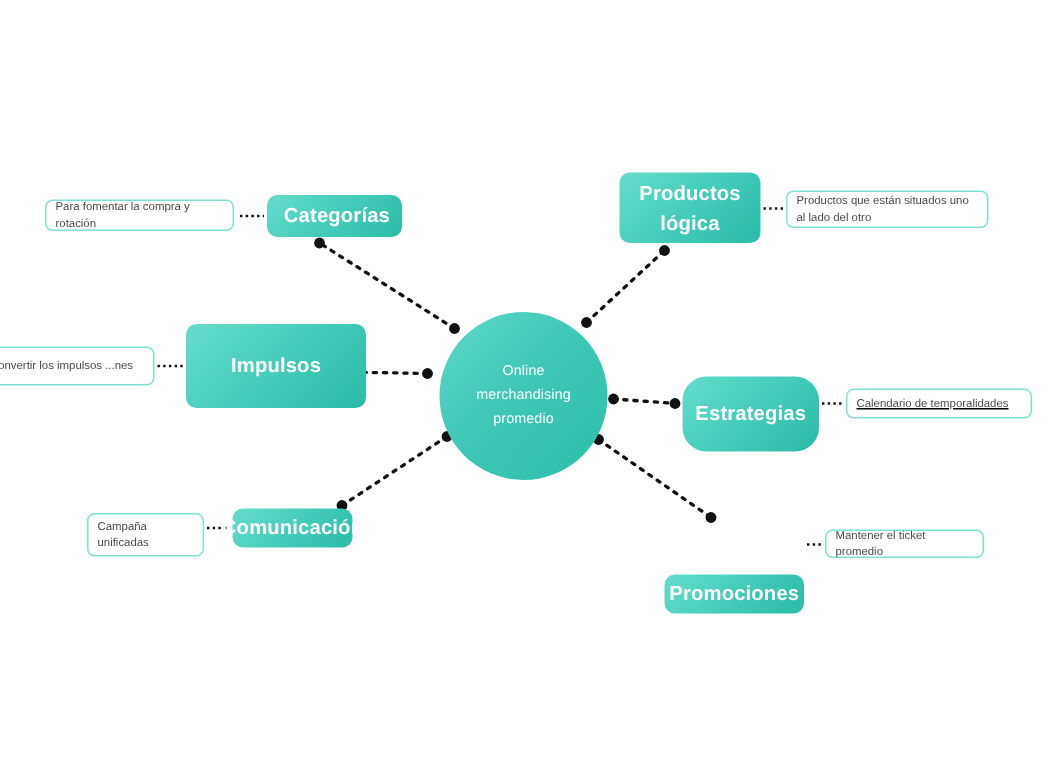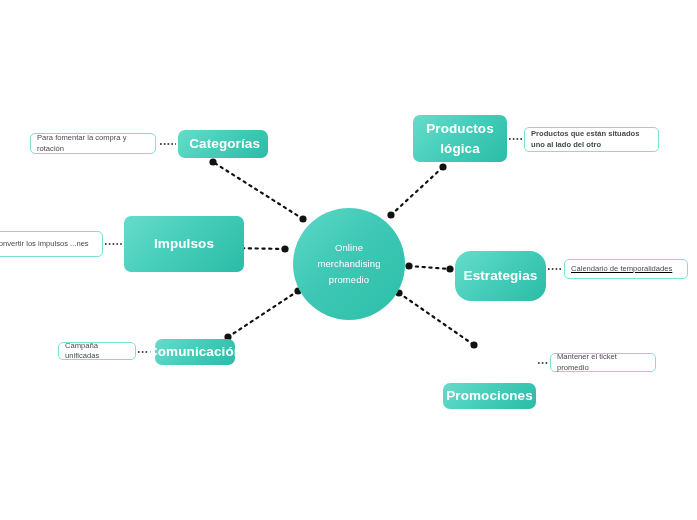--- a/index.html
+++ b/index.html
@@ -134,42 +134,42 @@
     <span class="btext">Categorías</span>
   </div>
   <div class="note" style="left:30px; top:133px; width:126px; height:21px;">
     <span class="ntext">Para fomentar la compra y rotación</span>
   </div>
 
   <div class="branch" style="left:413px; top:115px; width:94px; height:47px; flex-direction:column;">
     <span class="btext">Productos</span>
     <span class="btext">lógica</span>
   </div>
-  <div class="note" style="left:524px; top:127px; width:135px; height:25px;font-weight:bold;">
+  <div class="note" style="left:524px; top:127px; width:135px; height:25px;">
     <span class="ntext">Productos que están situados uno al lado del otro</span>
   </div>
 
   <div class="branch" style="left:124px; top:216px; width:120px; height:56px;">
     <span class="btext">Impulsos</span>
   </div>
   <div class="note" style="left:-42px; top:231px; width:145px; height:26px;">
     <span class="ntext">...rga de convertir los impulsos ...nes</span>
   </div>
 
   <div class="branch" style="left:455px; top:251px; width:91px; height:50px;border-radius:16px;">
     <span class="btext">Estrategias</span>
   </div>
   <div class="note" style="left:564px; top:259px; width:124px; height:20px;text-decoration:underline;">
     <span class="ntext">Calendario de temporalidades</span>
   </div>
 
   <div class="branch" style="left:155px; top:339px; width:80px; height:26px;">
     <span class="btext">Comunicación</span>
   </div>
-  <div class="note" style="left:58px; top:342px; width:78px; height:18px;">
+  <div class="note" style="left:58px; top:342px; width:78px; height:29px;">
     <span class="ntext">Campaña unificadas</span>
   </div>
 
   <div class="branch" style="left:443px; top:350px; width:93px; height:26px;margin-top:33px;">
     <span class="btext">Promociones</span>
   </div>
   <div class="note" style="left:550px; top:353px; width:106px; height:19px;">
     <span class="ntext">Mantener el ticket promedio</span>
   </div>
 

